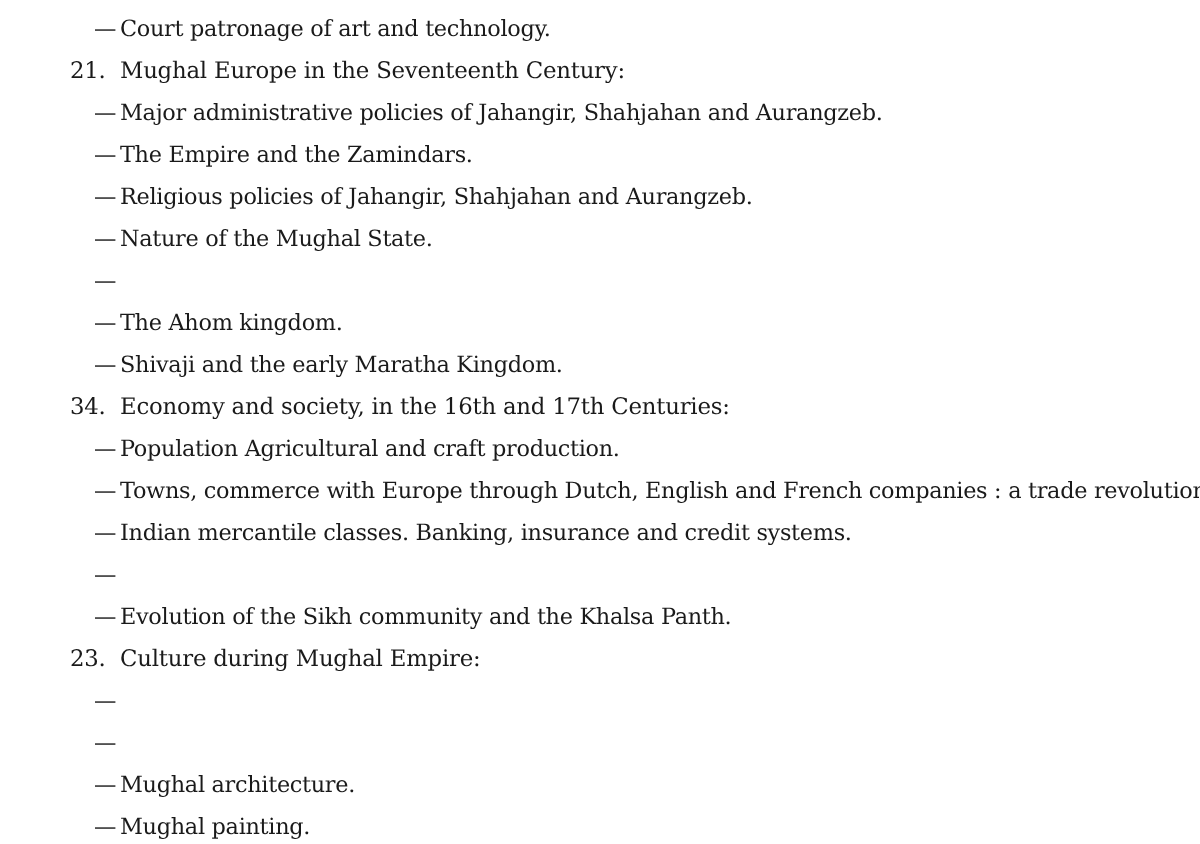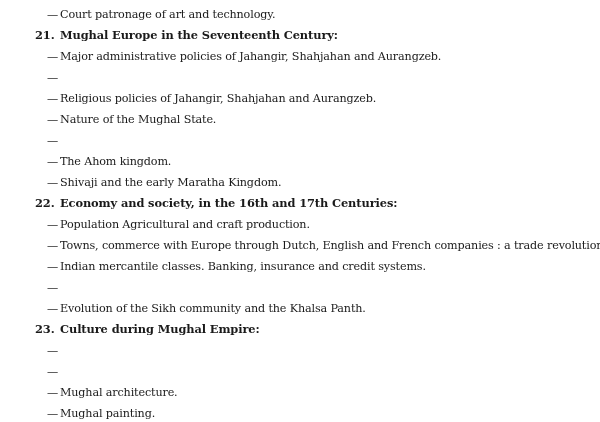--- a/index.html
+++ b/index.html
@@ -35,21 +35,21 @@
       position: absolute;
       left: 47px;
       width: 13px;
       text-align: left;
     }
     .item .text {
       position: absolute;
       left: 60px;
     }
     .heading {
-      font-weight: bold;
+      font-weight: normal;
       font-size: 11.4px;
       letter-spacing: -0.1px;
     }
     .heading .num {
       position: absolute;
       left: 35px;
     }
     .heading .title {
       position: absolute;
       left: 60px;
@@ -68,20 +68,21 @@
   <div class="line heading">
     <span class="num">21.</span>
     <span class="title">Mughal Europe in the Seventeenth Century:</span>
   </div>
   <div class="line item">
     <span class="dash">—</span>
     <span class="text">Major administrative policies of Jahangir, Shahjahan and Aurangzeb.</span>
   </div>
   <div class="line item">
     <span class="dash">—</span>
+    <span class="text">The Empire and the Zamindars.</span>
   </div>
   <div class="line item">
     <span class="dash">—</span>
     <span class="text">Religious policies of Jahangir, Shahjahan and Aurangzeb.</span>
   </div>
   <div class="line item">
     <span class="dash">—</span>
     <span class="text">Nature of the Mughal State.</span>
   </div>
   <div class="line item">
@@ -90,21 +91,21 @@
   <div class="line item">
     <span class="dash">—</span>
     <span class="text">The Ahom kingdom.</span>
   </div>
   <div class="line item">
     <span class="dash">—</span>
     <span class="text">Shivaji and the early Maratha Kingdom.</span>
   </div>
 
   <div class="line heading">
-    <span class="num">22.</span>
+    <span class="num">34.</span>
     <span class="title">Economy and society, in the 16th and 17th Centuries:</span>
   </div>
   <div class="line item">
     <span class="dash">—</span>
     <span class="text">Population Agricultural and craft production.</span>
   </div>
   <div class="line item">
     <span class="dash">—</span>
     <span class="text">Towns, commerce with Europe through Dutch, English and French companies : a  trade revolution.</span>
   </div>

